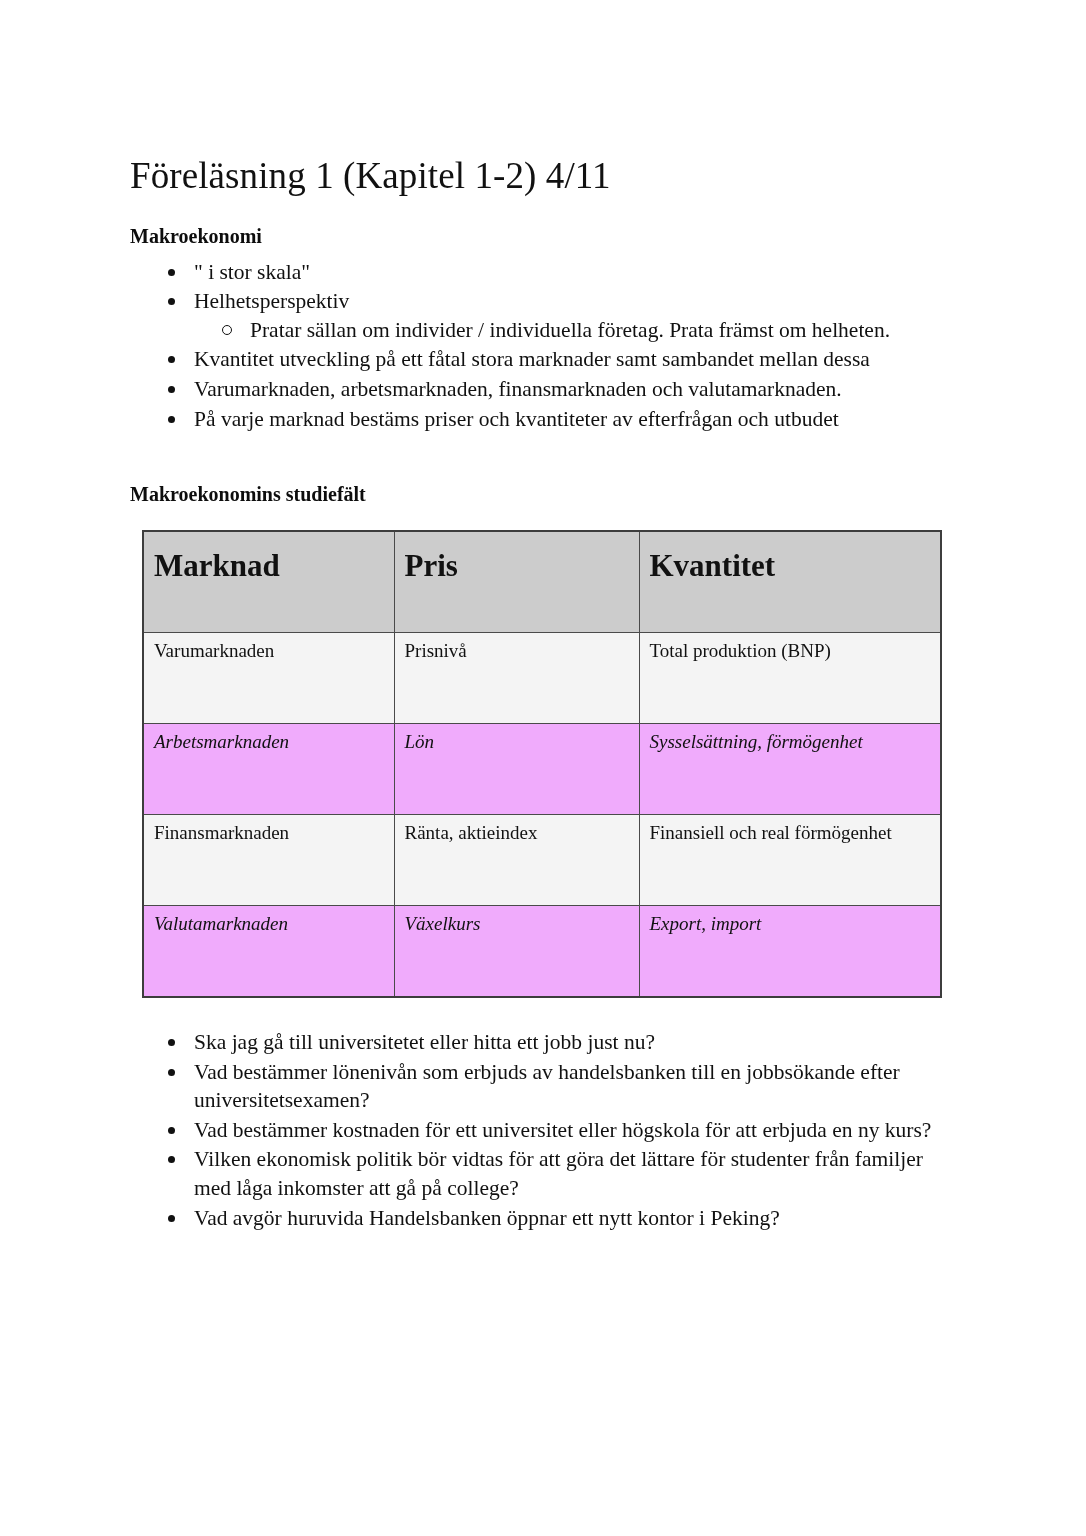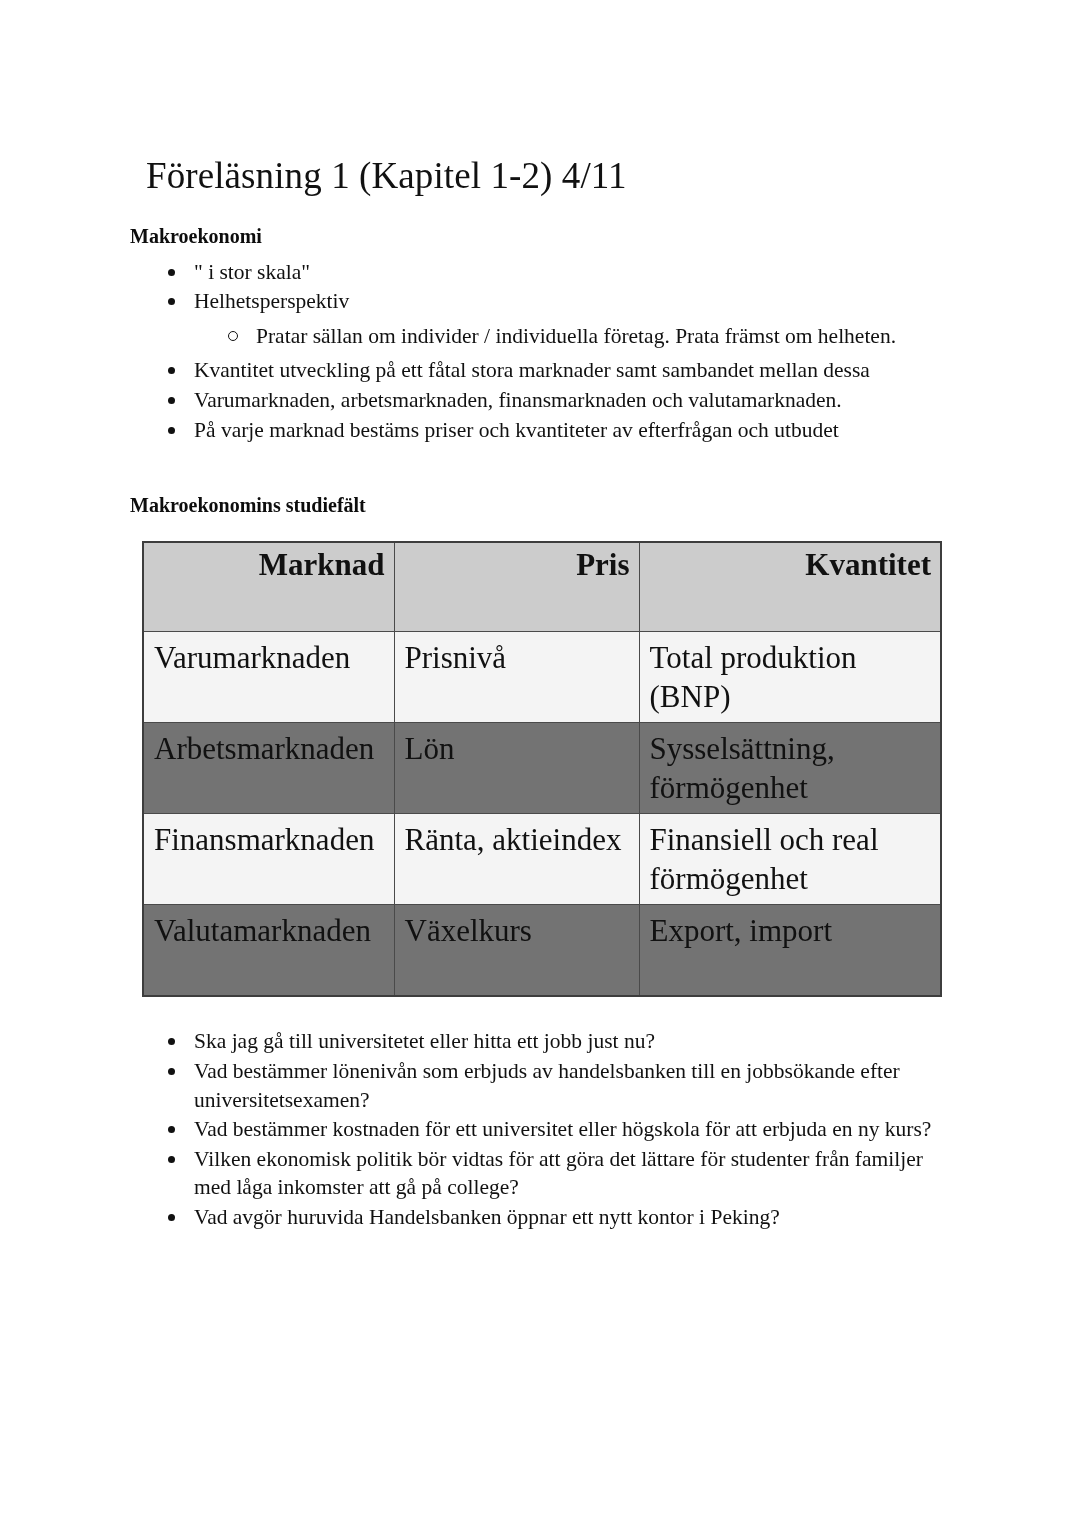--- a/index.html
+++ b/index.html
@@ -24,21 +24,21 @@
     top: 155px;
     width: 830px;
   }
 
   
   .doc-title {
     font-family: "Liberation Serif", "DejaVu Serif", serif;
     font-size: 37px;
     font-weight: 400;
     line-height: 1.15;
-    margin: 0 0 26px 16px;
+    margin: 0 0 26px 0;
     letter-spacing: 0.1px;
     color: #111111;
   }
   .h2 {
     font-family: "Liberation Serif", "DejaVu Serif", serif;
     font-size: 20px;
     font-weight: 700;
     line-height: 1.2;
     margin: 0 0 10px 0;
     color: #0d0d0d;
@@ -73,21 +73,21 @@
     position: absolute;
     left: 38px;
     top: 11px;
     width: 7px;
     height: 7px;
     background: #111111;
     border-radius: 50%;
   }
   ul.sub-bul {
     list-style: none;
-    margin: 6px;
+    margin: 0;
     padding: 0;
   }
   ul.sub-bul > li {
     position: relative;
     padding-left: 56px;
     font-size: 21.5px;
     line-height: 1.33;
     margin: 0;
     color: #111111;
   }
@@ -129,31 +129,31 @@
     padding: 6px 9px 6px 10px;
     font-family: "Liberation Serif", "DejaVu Serif", serif;
     color: #111111;
   }
   table.studiefalt thead th {
     background: #cccccc;
     font-size: 31px;
     font-weight: 700;
     line-height: 1.15;
     height: 78px;
-    text-align: right;
-    padding-top: 4px;
+    text-align: left;
+    padding-top: 16px;
   }
   table.studiefalt tbody td {
-    font-size: 31px;
+    font-size: 19px;
     font-weight: 400;
     line-height: 1.26;
     height: 78px;
   }
   table.studiefalt tbody tr.light td { background: #f4f4f4; }
-  table.studiefalt tbody tr.dark  td { background: #737373; }
+  table.studiefalt tbody tr.dark  td { background: #f0abfc; font-style: italic; }
 
   
   .mikro-block ul.bul > li {
     margin-bottom: 1px;
   }
 </style>
 </head>
 <body>
 
 <div class="page">

